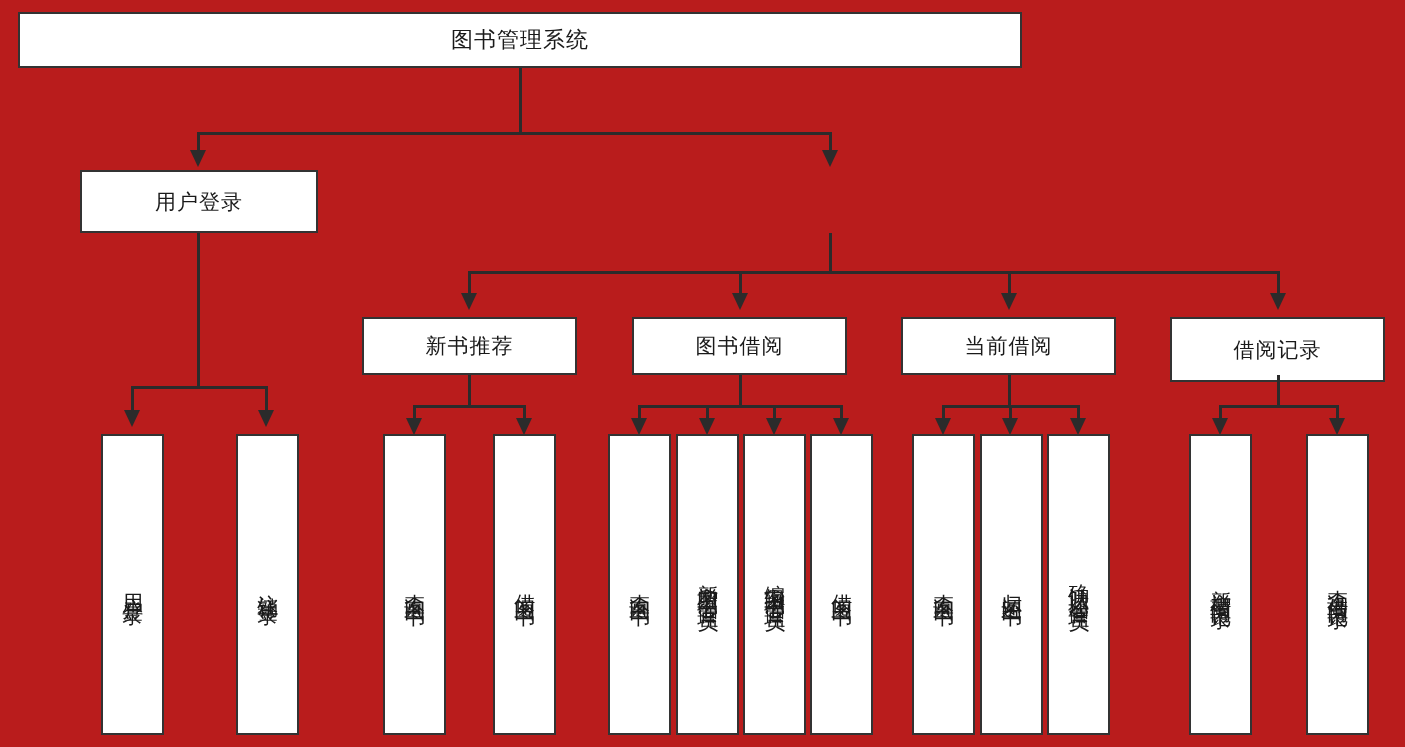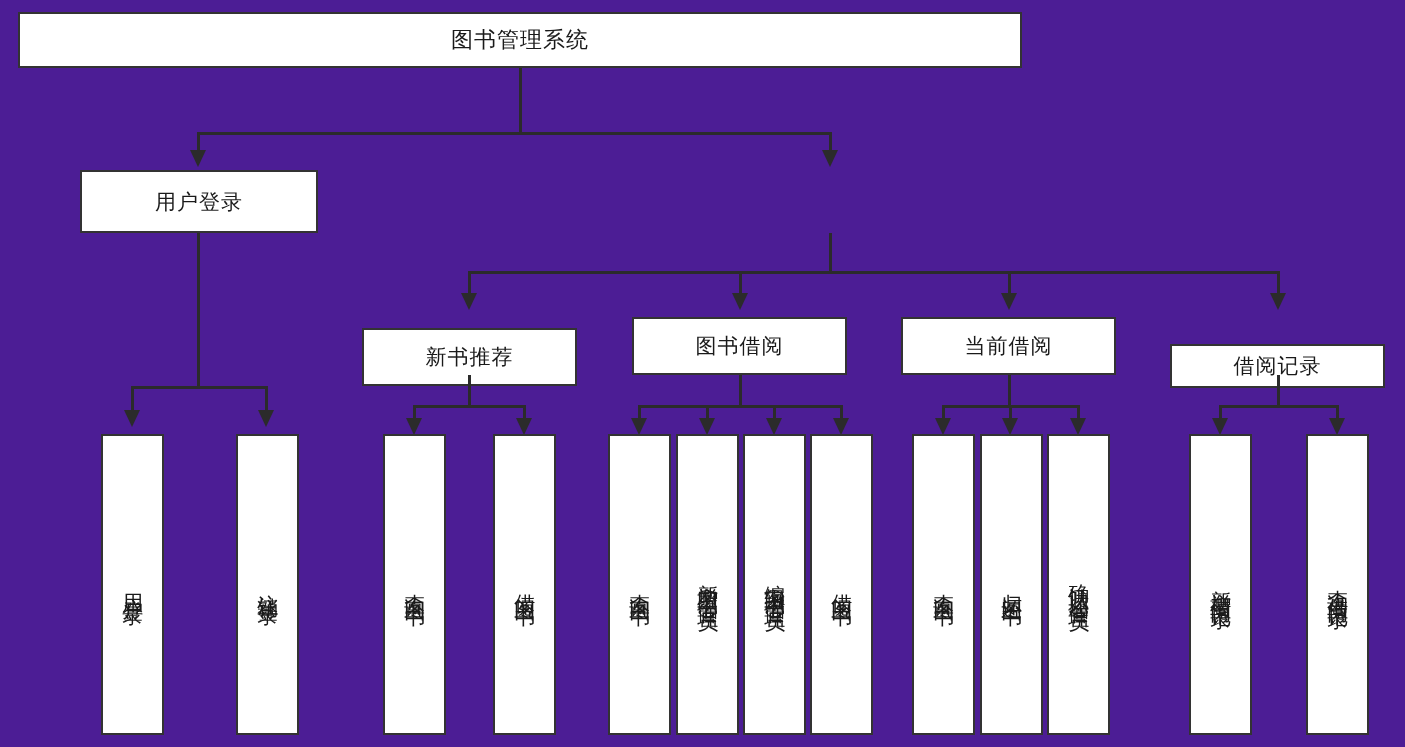--- a/index.html
+++ b/index.html
@@ -7,21 +7,21 @@
     padding: 0;
     background: #ffffff;
   }
   body {
     font-family: "Liberation Sans", "DejaVu Sans", sans-serif;
   }
   #canvas {
     position: relative;
     width: 1405px;
     height: 747px;
-    background: #4c1d95;
+    background: #b91c1c;
     overflow: hidden;
   }
   .node {
     position: absolute;
     box-sizing: border-box;
     border: 2px solid #333333;
     background: #ffffff;
     display: flex;
     align-items: center;
     justify-content: center;
@@ -99,24 +99,24 @@
 
   <div class="edge v" style="left:468px; top:271px; width:3px; height:24px;"></div>
   <div class="arrow" style="left:461px; top:293px;"></div>
   <div class="edge v" style="left:739px; top:271px; width:3px; height:24px;"></div>
   <div class="arrow" style="left:732px; top:293px;"></div>
   <div class="edge v" style="left:1008px; top:271px; width:3px; height:24px;"></div>
   <div class="arrow" style="left:1001px; top:293px;"></div>
   <div class="edge v" style="left:1277px; top:271px; width:3px; height:24px;"></div>
   <div class="arrow" style="left:1270px; top:293px;"></div>
 
-  <div class="node horiz" style="left:362px; top:317px; width:215px; height:58px;margin-top:11px;">新书推荐</div>
+  <div class="node horiz" style="left:362px; top:317px; width:215px; height:58px;">新书推荐</div>
   <div class="node horiz" style="left:901px; top:317px; width:215px; height:58px;">当前借阅</div>
   <div class="node horiz" style="left:632px; top:317px; width:215px; height:58px;">图书借阅</div>
-  <div class="node horiz" style="left:1170px; top:317px; width:215px; height:44px;margin-top:27px;">借阅记录</div>
+  <div class="node horiz" style="left:1170px; top:317px; width:215px; height:65px;">借阅记录</div>
 
   <div class="edge v" style="left:468px; top:375px; width:3px; height:32px;"></div>
   <div class="edge h" style="left:413px; top:405px; width:113px; height:3px;"></div>
   <div class="edge v" style="left:413px; top:405px; width:3px; height:22px;"></div>
   <div class="arrow" style="left:406px; top:418px;"></div>
   <div class="edge v" style="left:523px; top:405px; width:3px; height:22px;"></div>
   <div class="arrow" style="left:516px; top:418px;"></div>
 
   <div class="node vert" style="left:383px; top:434px; width:63px; height:301px;">查询图书</div>
   <div class="node vert" style="left:493px; top:434px; width:63px; height:301px;">借阅图书</div>

